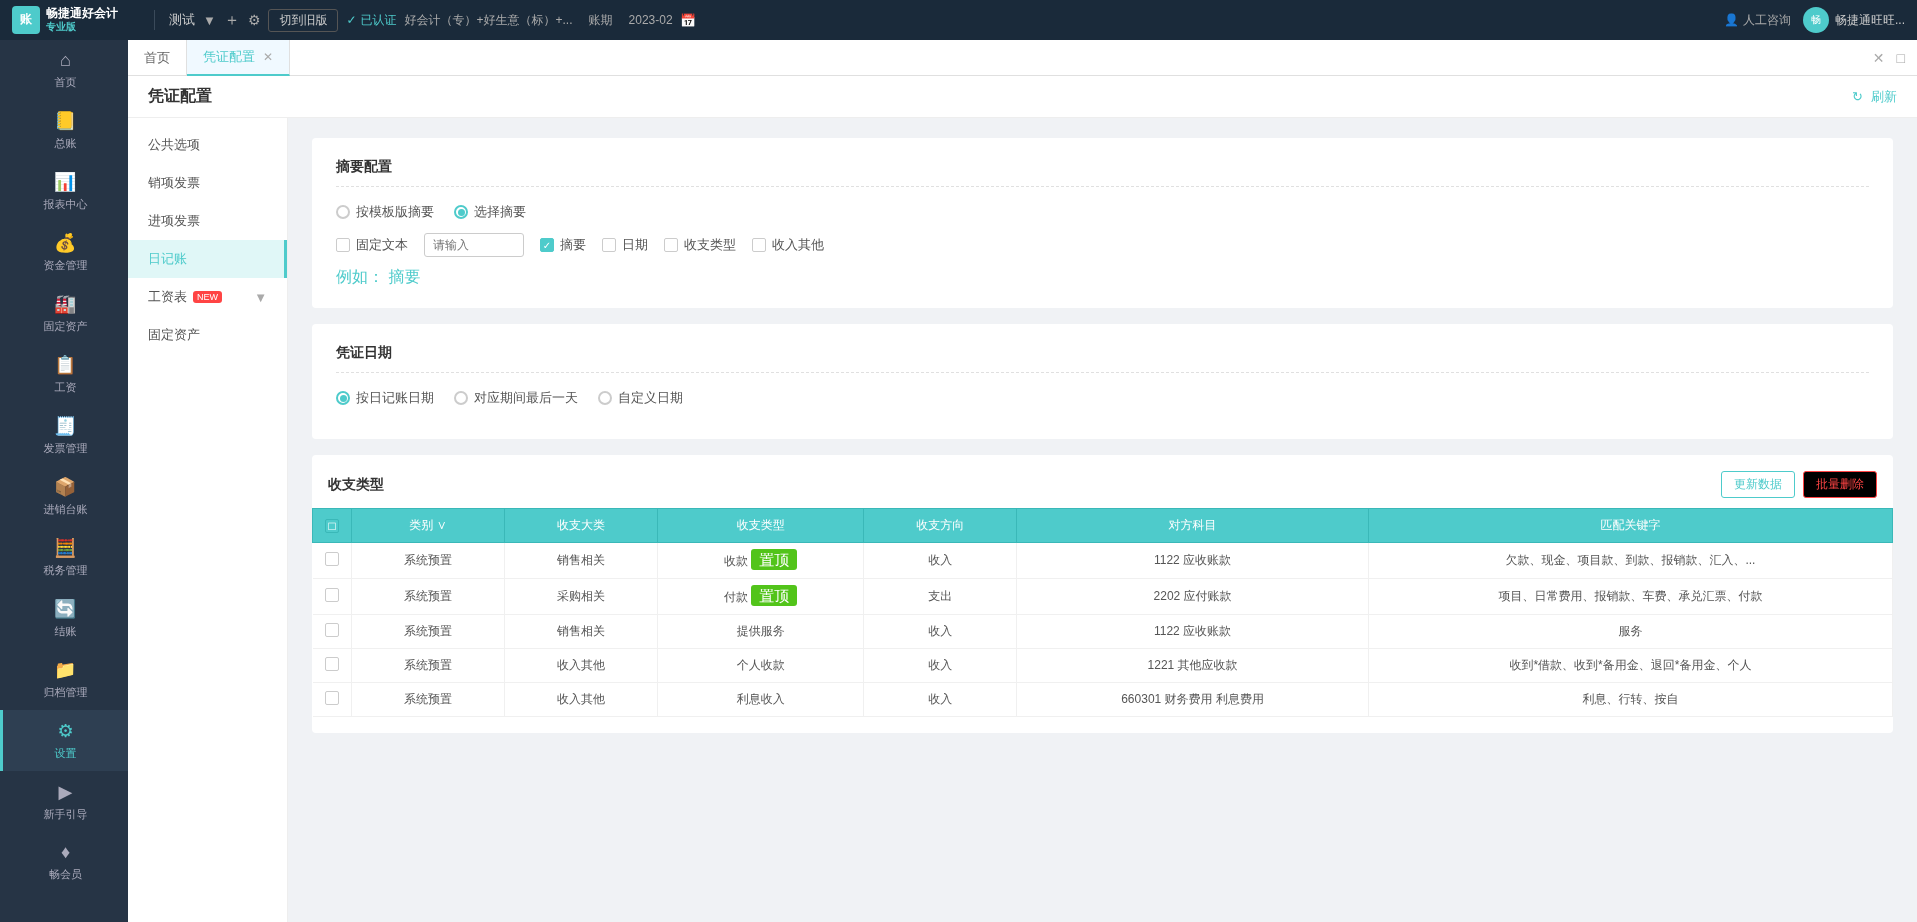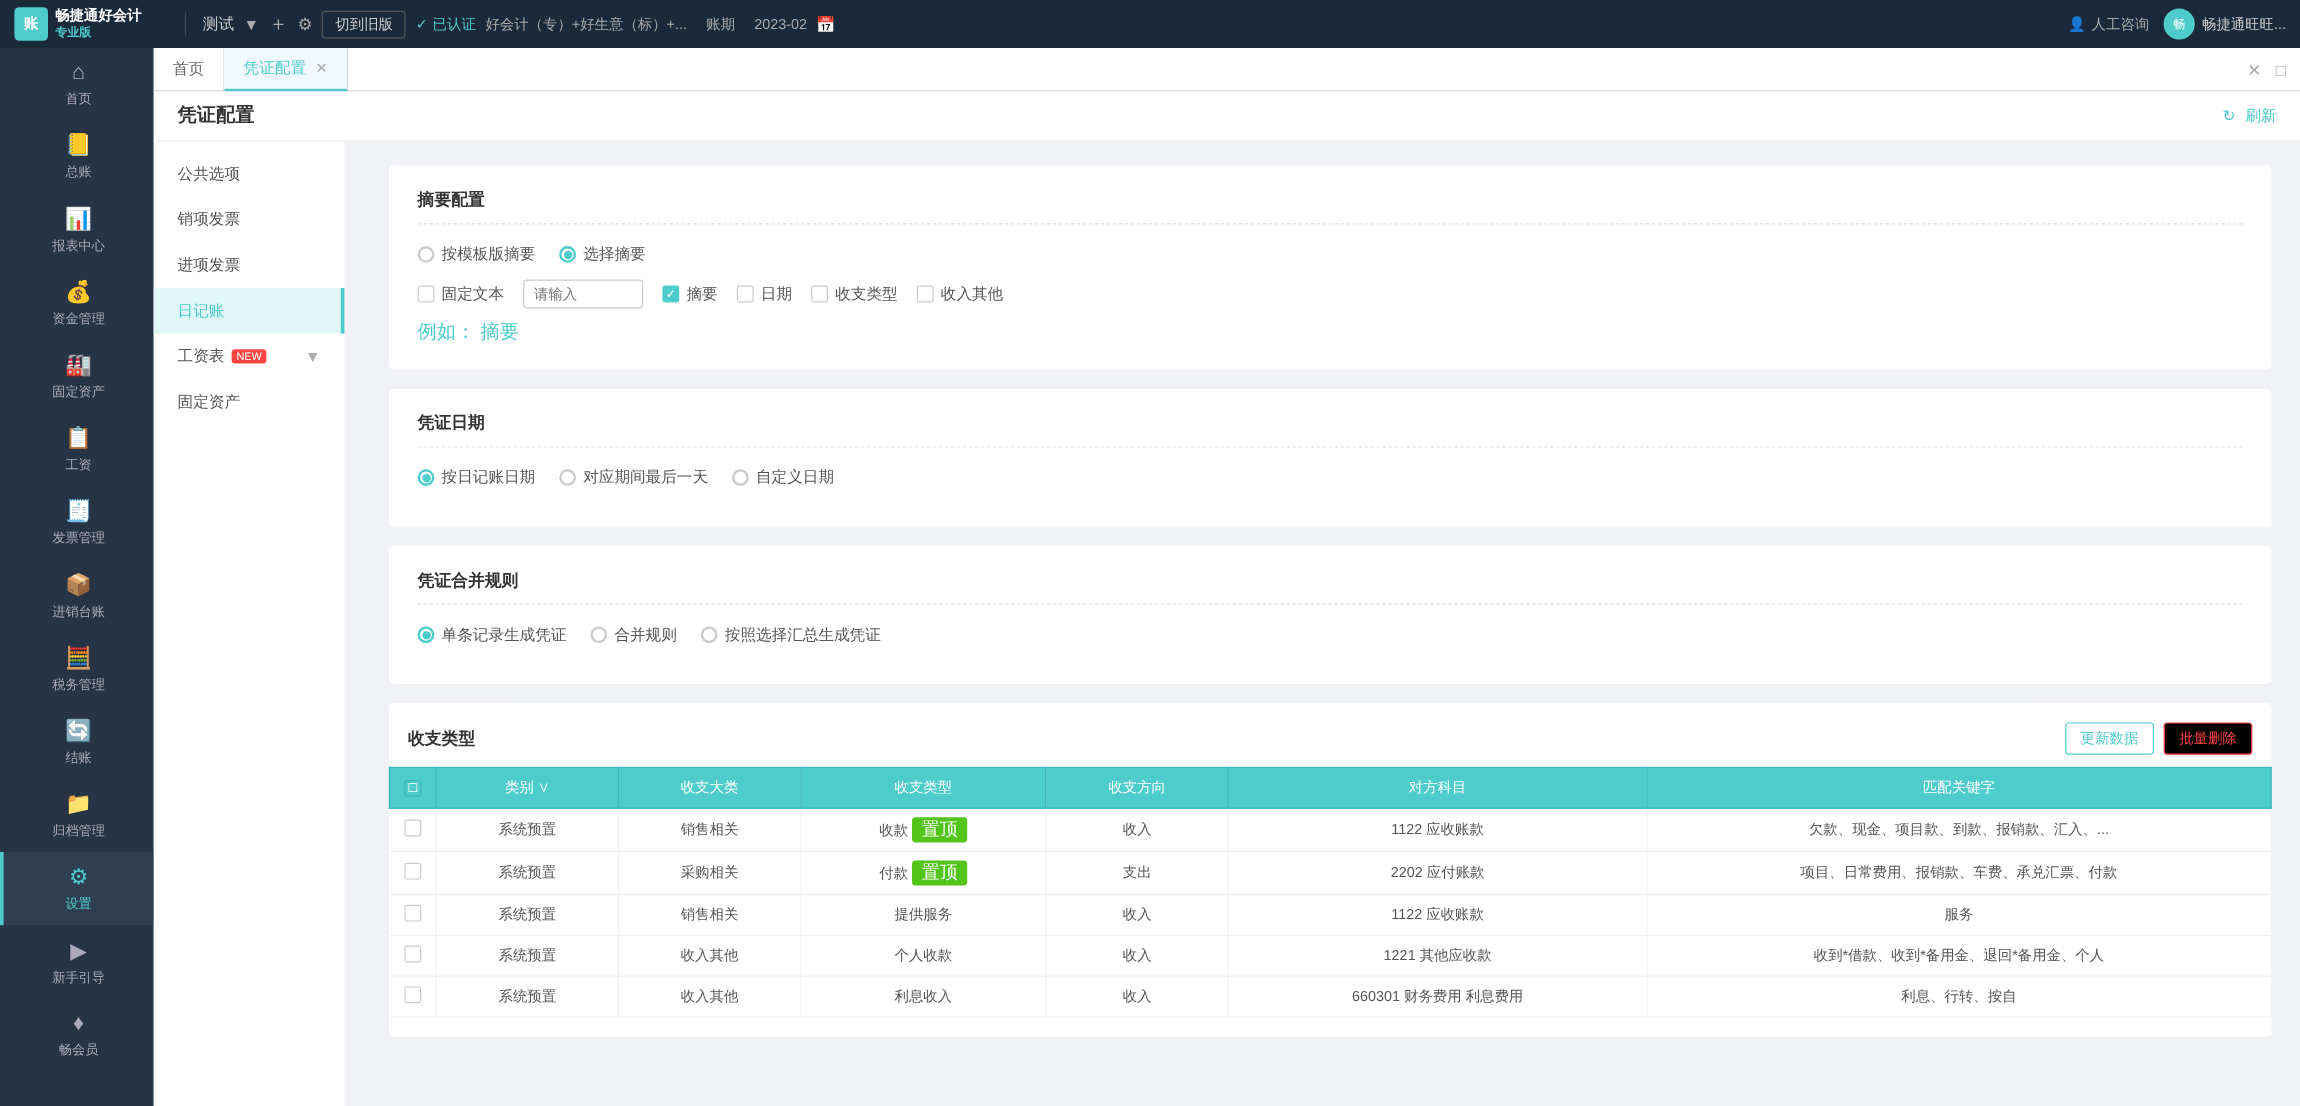--- a/index.html
+++ b/index.html
@@ -57,21 +57,21 @@
     .config-layout { display: flex; height: 100%; }
 
     
     .config-nav { width: 160px; background: #fff; border-right: 1px solid #eee; padding: 8px 0; flex-shrink: 0; }
     .config-nav-item { padding: 10px 20px; font-size: 13px; color: #555; cursor: pointer; display: flex; align-items: center; gap: 6px; }
     .config-nav-item.active { background: #e0f7f7; color: #4ecbcb; border-right: 3px solid #4ecbcb; }
     .config-nav-item .nav-arrow { margin-left: auto; color: #aaa; }
     .new-badge { background: #ff4444; color: white; font-size: 9px; padding: 1px 4px; border-radius: 3px; }
 
     
-    .config-content { flex: 1; overflow-y: auto; padding: 20px 24px; margin-left: 12px; }
+    .config-content { flex: 1; overflow-y: auto; padding: 20px 24px; }
 
     
     .section { background: #fff; border-radius: 4px; margin-bottom: 16px; padding: 20px 24px; }
     .section-title { font-size: 14px; font-weight: bold; color: #333; margin-bottom: 16px; padding-bottom: 10px; border-bottom: 1px dashed #e0e0e0; }
 
     
     .radio-group { display: flex; align-items: center; gap: 20px; margin-bottom: 12px; }
     .radio-item { display: flex; align-items: center; gap: 6px; cursor: pointer; font-size: 13px; color: #555; }
     .radio-circle { width: 14px; height: 14px; border-radius: 50%; border: 2px solid #ccc; display: flex; align-items: center; justify-content: center; }
     .radio-circle.checked { border-color: #4ecbcb; }
@@ -312,37 +312,20 @@
               <span class="radio-circle"></span>
               <span>对应期间最后一天</span>
             </label>
             <label class="radio-item">
               <span class="radio-circle"></span>
               <span>自定义日期</span>
             </label>
           </div>
         </div>
 
-        <div class="section">
-          <div class="section-title">凭证合并规则</div>
-          <div class="radio-group">
-            <label class="radio-item">
-              <span class="radio-circle checked"></span>
-              <span>单条记录生成凭证</span>
-            </label>
-            <label class="radio-item">
-              <span class="radio-circle"></span>
-              <span>合并规则</span>
-            </label>
-            <label class="radio-item">
-              <span class="radio-circle"></span>
-              <span>按照选择汇总生成凭证</span>
-            </label>
-          </div>
-        </div>
 
         <div class="table-section">
           <div class="table-header-row">
             <span class="table-section-title">收支类型</span>
             <div class="table-btns">
               <button class="btn-outline">更新数据</button>
               <button class="btn-danger-outline">批量删除</button>
             </div>
           </div>
           <table class="data-table">

